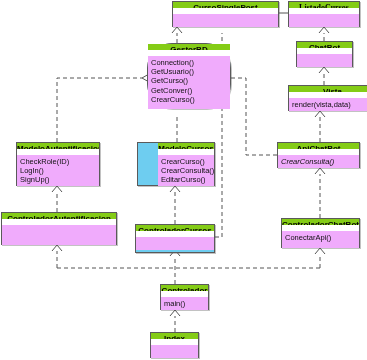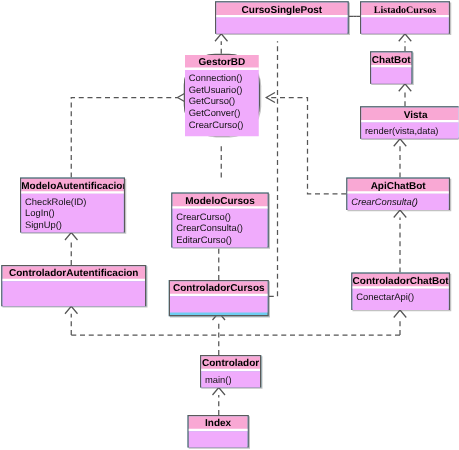--- a/index.html
+++ b/index.html
@@ -27,22 +27,22 @@
   }
   .uml-class {
     position: absolute;
     box-sizing: border-box;
     border: 1px solid #5a5a5a;
     background: #6ecdf0;
     box-shadow: 1px 1px 0 rgba(80,80,80,0.35);
   }
   .uml-header {
     box-sizing: border-box;
-    border-bottom: 2px solid #ffffff;
-    background: #f9a8d4;
+    border-bottom: 6px solid #ffffff;
+    background: #84cc16;
     color: #000000;
     font-weight: bold;
     font-size: 8px;
     text-align: center;
     line-height: 11px;
     height: 12px;
     overflow: hidden;
     white-space: nowrap;
   }
   .uml-body {
@@ -124,26 +124,26 @@
   <div class="uml-class" style="left:172px; top:1px; width:107px; height:26px;">
     <div class="uml-header">CursoSinglePost</div>
     <div class="uml-body" style="height:13px;"></div>
   </div>
 
   <div class="uml-class" style="left:288px; top:1px; width:72px; height:26px;font-family:Liberation Serif, serif;">
     <div class="uml-header">ListadoCursos</div>
     <div class="uml-body" style="height:13px;"></div>
   </div>
 
-  <div class="uml-class" style="left:296px; top:41px; width:34px; height:26px;">
+  <div class="uml-class" style="left:296px; top:41px; width:57px; height:26px;">
     <div class="uml-header">ChatBot</div>
     <div class="uml-body" style="height:13px;"></div>
   </div>
 
-  <div class="uml-class" style="left:147px; top:43px; width:61px; height:66px;border-radius:25px;">
+  <div class="uml-class" style="left:147px; top:43px; width:84px; height:66px;border-radius:25px;">
     <div class="uml-header">GestorBD</div>
     <div class="uml-body" style="height:53px;">
       <div class="uml-op">Connection()</div>
       <div class="uml-op">GetUsuario()</div>
       <div class="uml-op">GetCurso()</div>
       <div class="uml-op">GetConver()</div>
       <div class="uml-op">CrearCurso()</div>
     </div>
   </div>
 
@@ -156,21 +156,21 @@
 
   <div class="uml-class" style="left:16px; top:142px; width:84px; height:44px;">
     <div class="uml-header">ModeloAutentificacion</div>
     <div class="uml-body" style="height:31px;">
       <div class="uml-op">CheckRole(ID)</div>
       <div class="uml-op">LogIn()</div>
       <div class="uml-op">SignUp()</div>
     </div>
   </div>
 
-  <div class="uml-class" style="left:137px; top:154px; width:78px; height:44px;">
+  <div class="uml-class" style="left:137px; top:142px; width:78px; height:44px;padding-left:20px;">
     <div class="uml-header">ModeloCursos</div>
     <div class="uml-body" style="height:31px;">
       <div class="uml-op">CrearCurso()</div>
       <div class="uml-op">CrearConsulta()</div>
       <div class="uml-op">EditarCurso()</div>
     </div>
   </div>
 
   <div class="uml-class" style="left:277px; top:142px; width:83px; height:26px;">
     <div class="uml-header">ApiChatBot</div>

